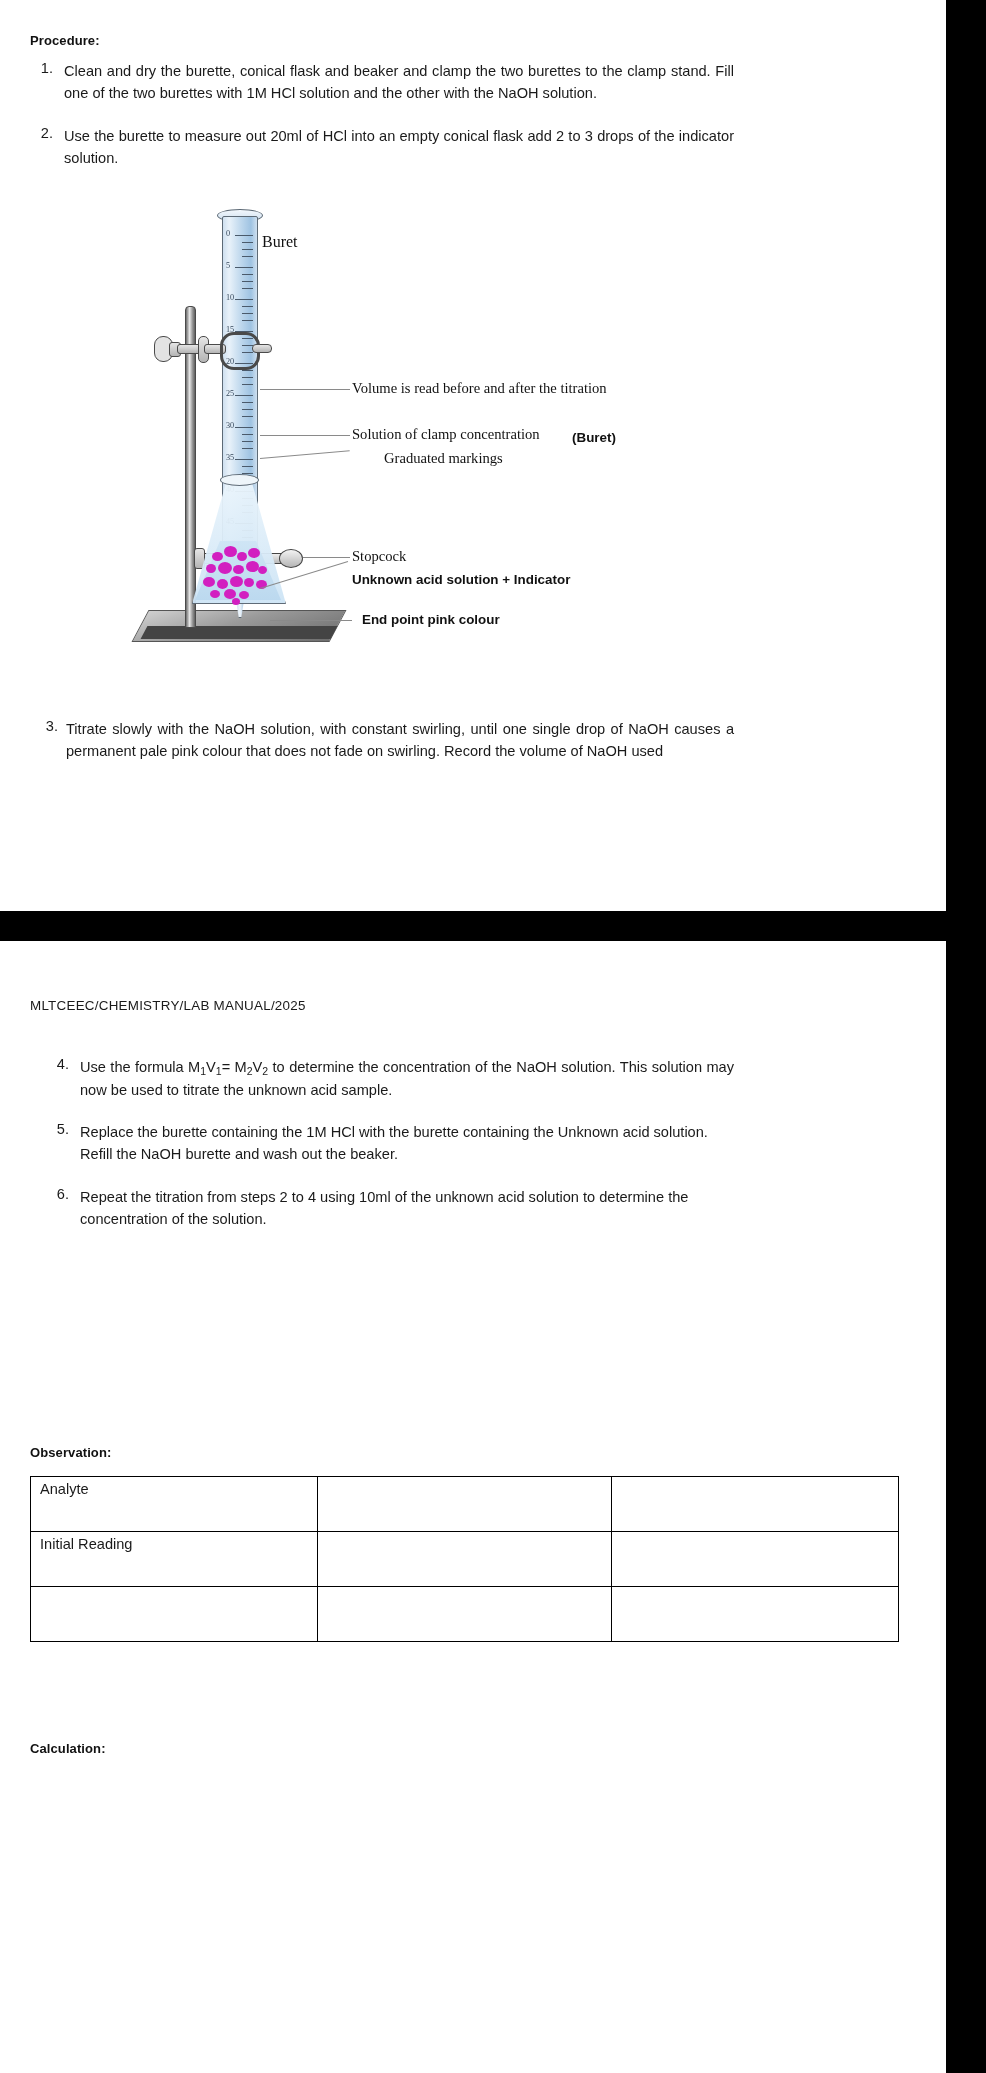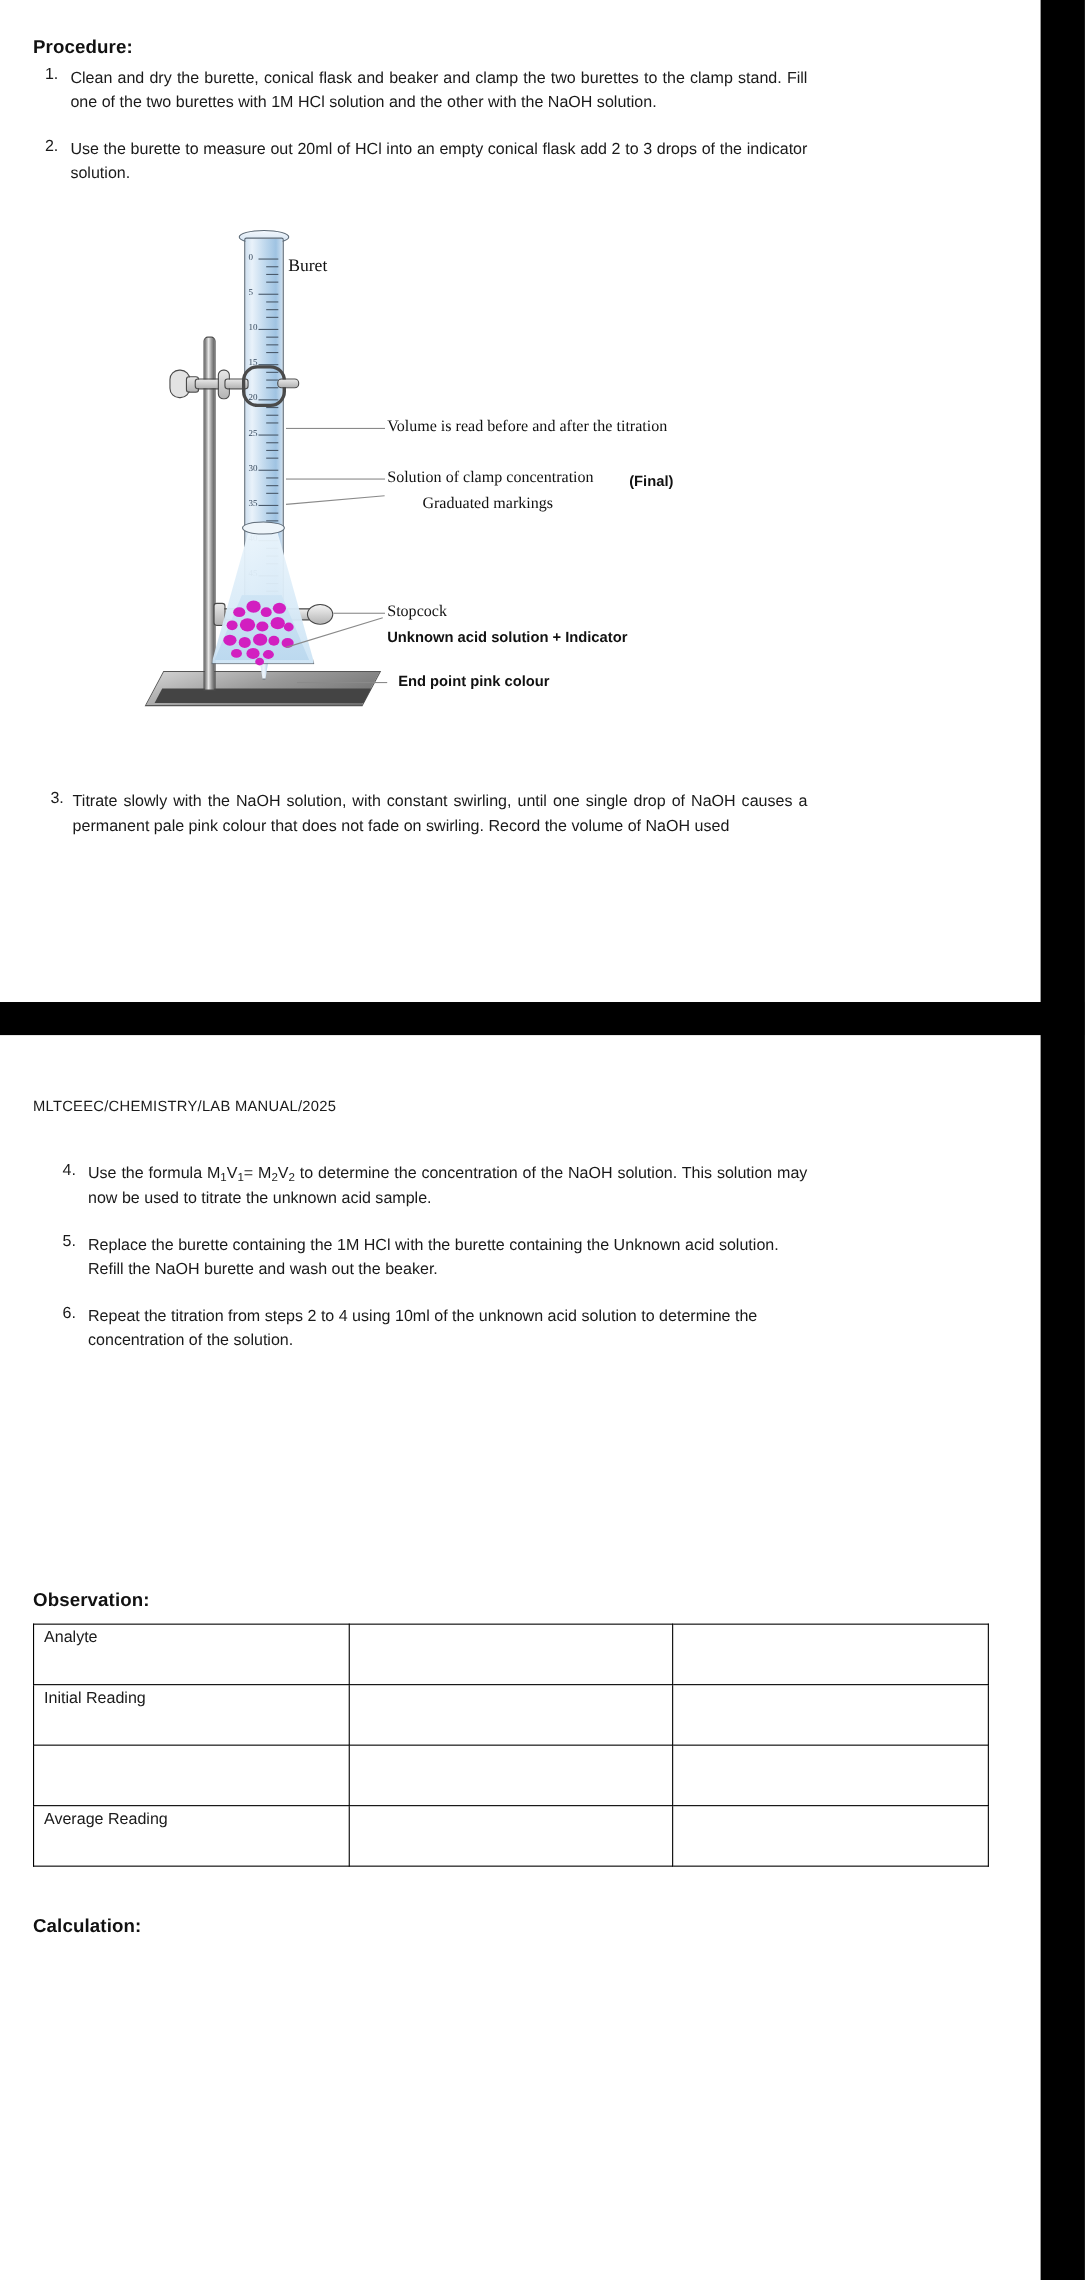--- a/index.html
+++ b/index.html
@@ -8,21 +8,21 @@
 
   
   .page{position:absolute;left:0;background:#fff;}
   #page-one{top:0;width:946px;height:911px;}
   #page-gap{position:absolute;left:0;top:911px;width:986px;height:30px;background:#000;}
   #page-two{top:941px;width:946px;height:1132px;}
 
   .sheet-inner{position:relative;width:100%;height:100%;}
 
   
-  .h-bold{font-weight:bold;font-size:17px;color:#111;letter-spacing:.1px;}
+  .h-bold{font-weight:bold;font-size:13px;color:#111;letter-spacing:.1px;}
   .hdr-line{font-size:13.4px;color:#1a1a1a;letter-spacing:.25px;}
 
   
   .olist{position:absolute;}
   .li{position:relative;display:flex;margin-bottom:14px;}
   .li .num{width:30px;flex:0 0 30px;text-align:right;padding-right:11px;box-sizing:border-box;font-size:14.6px;color:#1a1a1a;}
   .li .txt{flex:1;font-size:14.6px;color:#1a1a1a;line-height:1.53;text-align:justify;}
   .li .txt.nojust{text-align:left;}
   sub{font-size:.72em;vertical-align:-0.25em;}
 
@@ -214,21 +214,21 @@
         <div class="leader" style="left:120px;top:193px;width:90px;"></div>
         <div class="leader" style="left:120px;top:239px;width:90px;"></div>
         <div class="leader" style="left:120px;top:262px;width:90px;transform:rotate(-5deg);transform-origin:left center;"></div>
         <div class="leader" style="left:163px;top:361px;width:47px;"></div>
         <div class="leader" style="left:120px;top:392px;width:92px;transform:rotate(-17deg);transform-origin:left center;"></div>
         <div class="leader" style="left:130px;top:424px;width:82px;"></div>
 
         <div class="label" style="left:122px;top:37px;font-size:16px;">Buret</div>
         <div class="label" style="left:212px;top:184px;">Volume is read before and after the titration</div>
         <div class="label" style="left:212px;top:230px;">Solution of clamp concentration</div>
-        <div class="label sans" style="left:432px;top:234px;">(Final)</div>
+        <div class="label sans" style="left:432px;top:234px;">(Buret)</div>
         <div class="label" style="left:212px;top:254px;margin-left:32px;">Graduated markings</div>
         <div class="label" style="left:212px;top:352px;">Stopcock</div>
         <div class="label sans" style="left:212px;top:376px;">Unknown acid solution + Indicator</div>
         <div class="label sans" style="left:222px;top:416px;">End point pink colour</div>
       </div>
 
       <div class="olist" style="left:34px;top:718px;width:700px;">
         <div class="li">
           <div class="num" style="width:32px;flex:0 0 32px;padding-right:8px;">3.</div>
           <div class="txt">Titrate slowly with the NaOH solution, with constant swirling, until one single drop of NaOH causes a permanent pale pink colour that does not fade on swirling. Record the volume of NaOH used</div>
@@ -275,25 +275,20 @@
         <tr>
           <td class="c0">Initial Reading</td>
           <td class="c1"></td>
           <td class="c2"></td>
         </tr>
         <tr>
           <td class="c0"></td>
           <td class="c1"></td>
           <td class="c2"></td>
         </tr>
-        <tr>
-          <td class="c0">Average Reading</td>
-          <td class="c1"></td>
-          <td class="c2"></td>
-        </tr>
       </tbody>
         </table>
 
       <div class="h-bold" style="position:absolute;left:30px;top:800px;">Calculation:</div>
     </div>
   </div>
 
 </div>
 
 </body></html>

